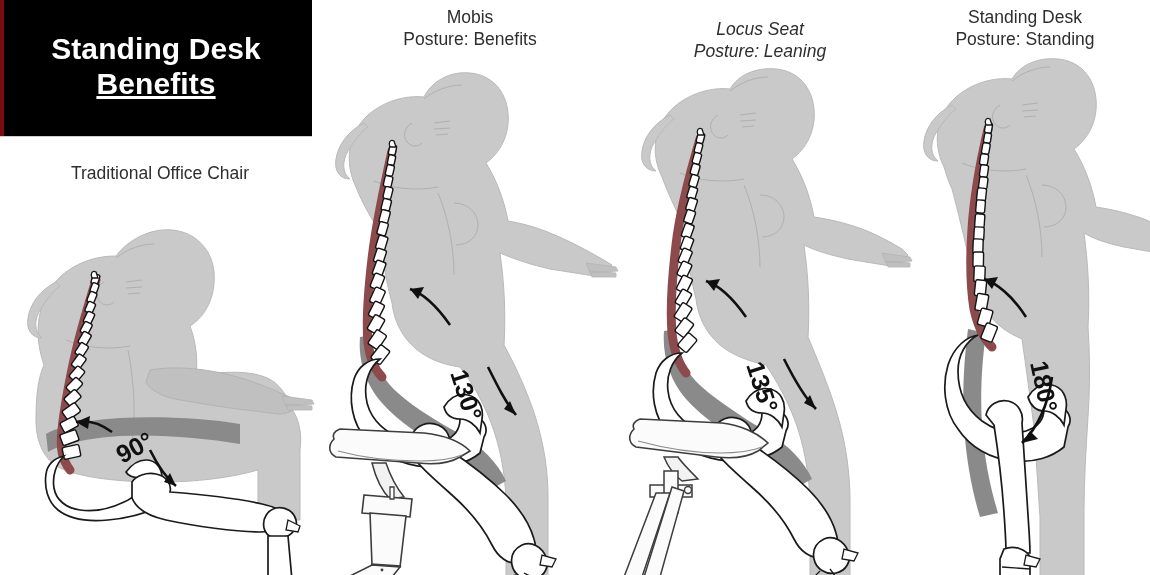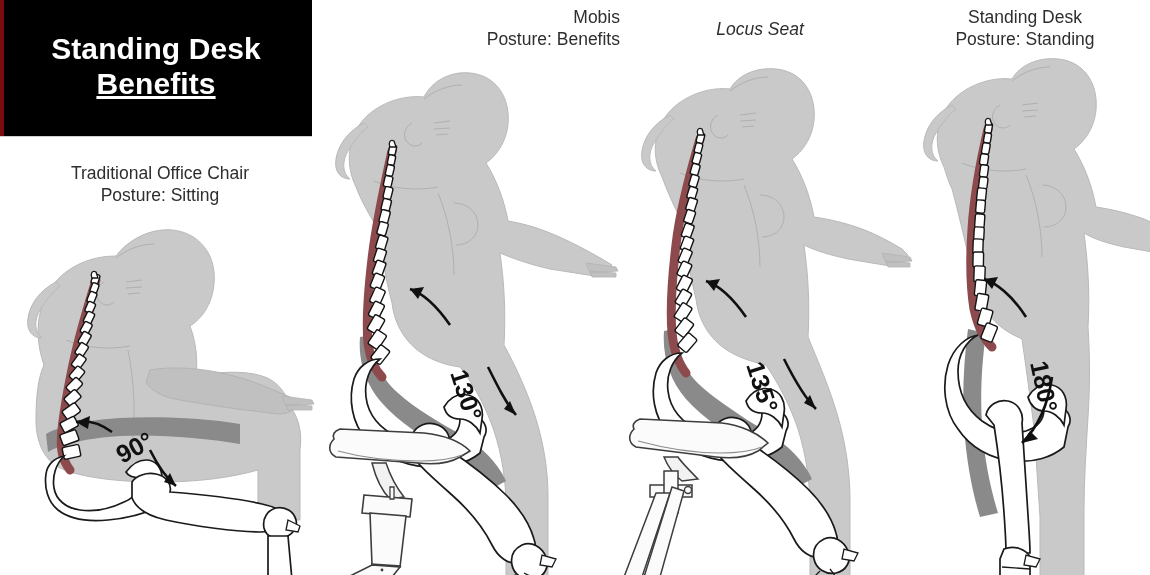--- a/index.html
+++ b/index.html
@@ -41,21 +41,21 @@
     font-size:17.5px;
     line-height:1.28;
     color:#2e2e2e;
     font-weight:400;
   }
   .panel-caption .sub{display:block;}
 
   #panel-chair{left:0;width:320px;}
   #panel-chair .panel-caption{top:162px;}
   #panel-mobis{left:320px;width:300px;}
-  #panel-mobis .panel-caption{top:6px;text-align:right;}
+  #panel-mobis .panel-caption{top:6px;}
   #panel-locus{left:620px;width:280px;}
   #panel-locus .panel-caption{top:18px;font-style:italic;}
   #panel-standing{left:900px;width:250px;}
   #panel-standing .panel-caption{top:6px;}
 
   .fig{position:absolute;left:0;bottom:0;width:100%;}
   svg{display:block;overflow:visible;}
   .angle-label{
     font-family:"Liberation Sans", sans-serif;
     font-size:25px;font-weight:600;fill:#101010;
@@ -69,21 +69,20 @@
   <div class="title-block">
     <div class="title-text">
       <span>Standing Desk</span>
       <span class="l2">Benefits</span>
     </div>
   </div>
 
   <div class="panel" id="panel-chair">
     <div class="panel-caption">
       <span>Traditional Office Chair</span>
-      <span class="sub">Posture: Sitting</span>
     </div>
 
     <div class="fig">
       <svg viewBox="0 0 320 360" width="320" height="360" style="position:absolute;left:0;bottom:-5px;">
         <g>
 
           <path d="M44,145 C30,105 42,70 66,52 C82,40 100,36 116,36
                    C128,20 150,8 172,10 C196,12 212,30 214,52
                    C216,76 206,96 190,106
                    C196,122 198,140 196,156
@@ -285,20 +284,21 @@
           <path d="M196,348 L184,342 L190,334 Z" fill="#101010"></path>
           <text class="angle-label" x="130" y="306" transform="rotate(72 130 306)">130°</text>
         </g>
       </svg>
     </div>
   </div>
 
   <div class="panel" id="panel-locus">
     <div class="panel-caption">
       <span>Locus Seat</span>
+      <span class="sub">Posture: Leaning</span>
     </div>
 
     <div class="fig">
       <svg viewBox="0 0 280 510" width="280" height="510" style="position:absolute;left:0;bottom:-2px;">
         <g>
           <path d="M42,110 C30,86 34,58 54,40 C70,26 92,20 110,22
                    C118,8 136,0 156,2 C178,4 192,20 194,42
                    C196,64 186,82 172,92
                    C182,108 190,128 194,150
                    C208,152 226,156 242,162

